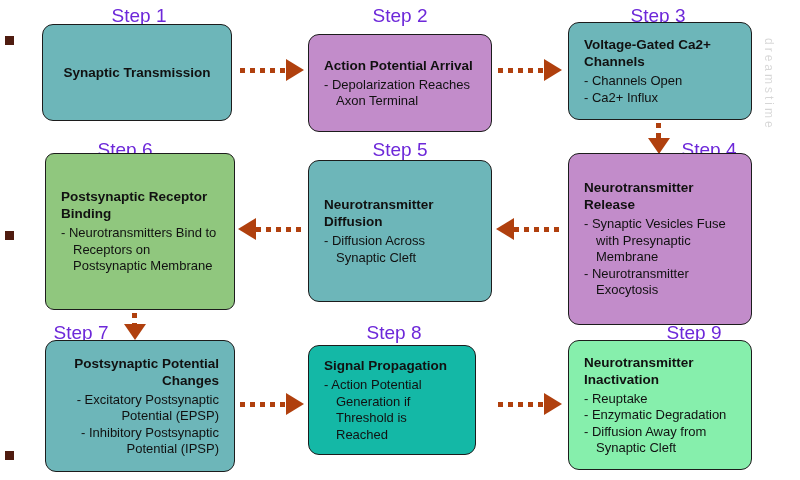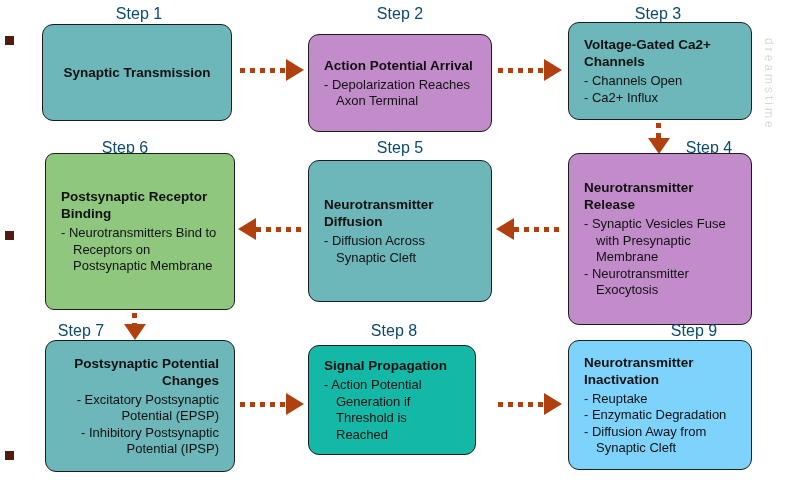--- a/index.html
+++ b/index.html
@@ -8,21 +8,21 @@
     --box-border:#1c1c1c;
   }
   *{box-sizing:border-box;}
   html,body{margin:0;padding:0;background:#ffffff;}
   body{font-family:"Liberation Sans", sans-serif;color:var(--ink);}
   .canvas{
     position:relative;width:800px;height:480px;background:#ffffff;overflow:hidden;
   }
   .step-label{
     position:absolute;transform:translateX(-50%);
-    font-size:16px;color:#0c4a6e;white-space:nowrap;
+    font-size:19px;color:#6d28d9;white-space:nowrap;
   }
   .box{
     position:absolute;border:1px solid var(--box-border);border-radius:11px;
     display:flex;flex-direction:column;justify-content:center;
     padding:0 15px;
   }
   .content{width:100%;}
   .title{font-size:13.5px;font-weight:bold;line-height:17px;margin-bottom:3px;}
   .title.center{text-align:center;margin-bottom:0;}
   .bullet{font-size:13px;line-height:16.5px;padding-left:12px;text-indent:-12px;}
@@ -133,21 +133,21 @@
     </div>
   </div>
 
   <div class="box" style="left: 308px; top: 345px; width: 168px; height: 110px; background: #14b8a6;">
     <div class="content">
       <div class="title">Signal Propagation</div>
       <div class="bullet">- Action Potential Generation if Threshold is Reached</div>
     </div>
   </div>
 
-  <div class="box" style="left: 568px; top: 340px; width: 184px; height: 130px; background: #7dd3fc;">
+  <div class="box" style="left: 568px; top: 340px; width: 184px; height: 130px; background: #86efac;">
     <div class="content">
       <div class="title">Neurotransmitter Inactivation</div>
       <div class="bullet">- Reuptake</div>
       <div class="bullet">- Enzymatic Degradation</div>
       <div class="bullet">- Diffusion Away from Synaptic Cleft</div>
     </div>
   </div>
 
   <div class="dots-h" style="left:240px;top:402px;width:46px"></div>
   <div class="tri-right" style="left:286px;top:393px"></div>

